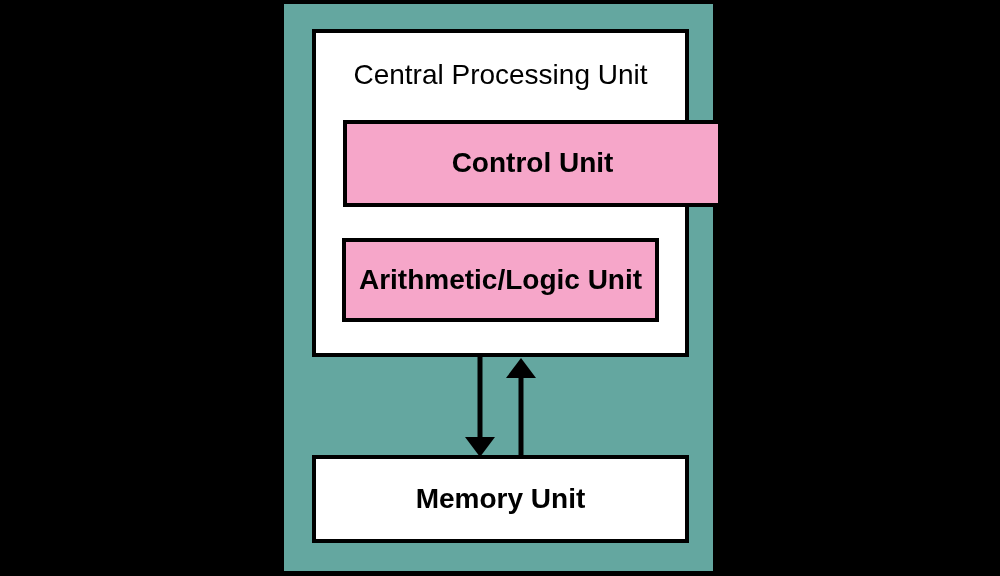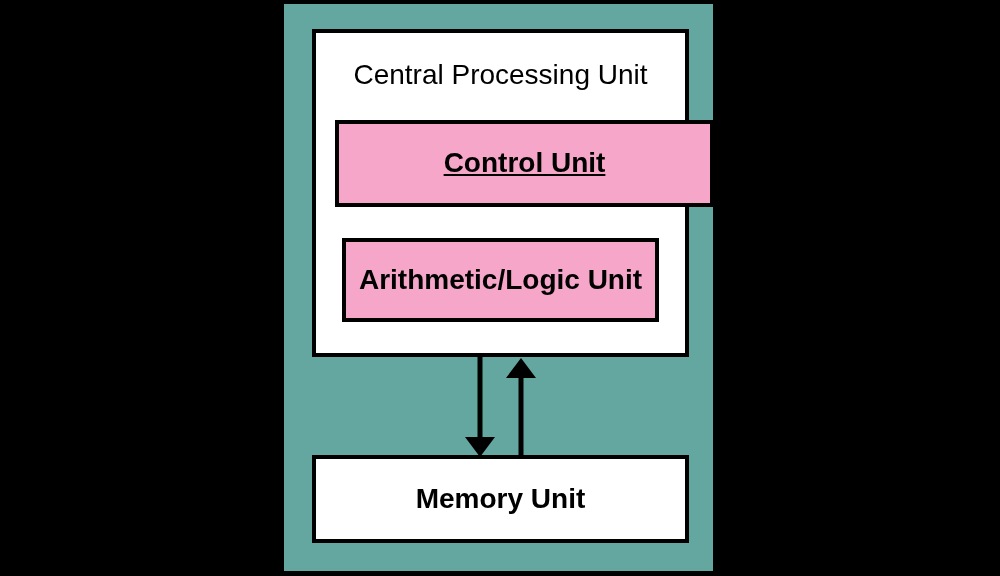--- a/index.html
+++ b/index.html
@@ -33,23 +33,22 @@
   .cpu-box{
     left:312px;top:29px;width:377px;height:328px;
     background:var(--block-fill-white);
     display:block;
   }
   .cpu-title{
     margin-top:27px;text-align:center;
     font-weight:400;font-size:28px;color:var(--text);
   }
   .control-box{
-    left:335px;top:120px;width:379px;height:87px;
+    left:343px;top:120px;width:379px;height:87px;
     background:var(--block-fill-pink);
-    text-decoration:underline;
   }
   .alu-box{
     left:342px;top:238px;width:317px;height:84px;
     background:var(--block-fill-pink);
   }
   .memory-box{
     left:312px;top:455px;width:377px;height:88px;
     background:var(--block-fill-white);
   }
   .arrows{

